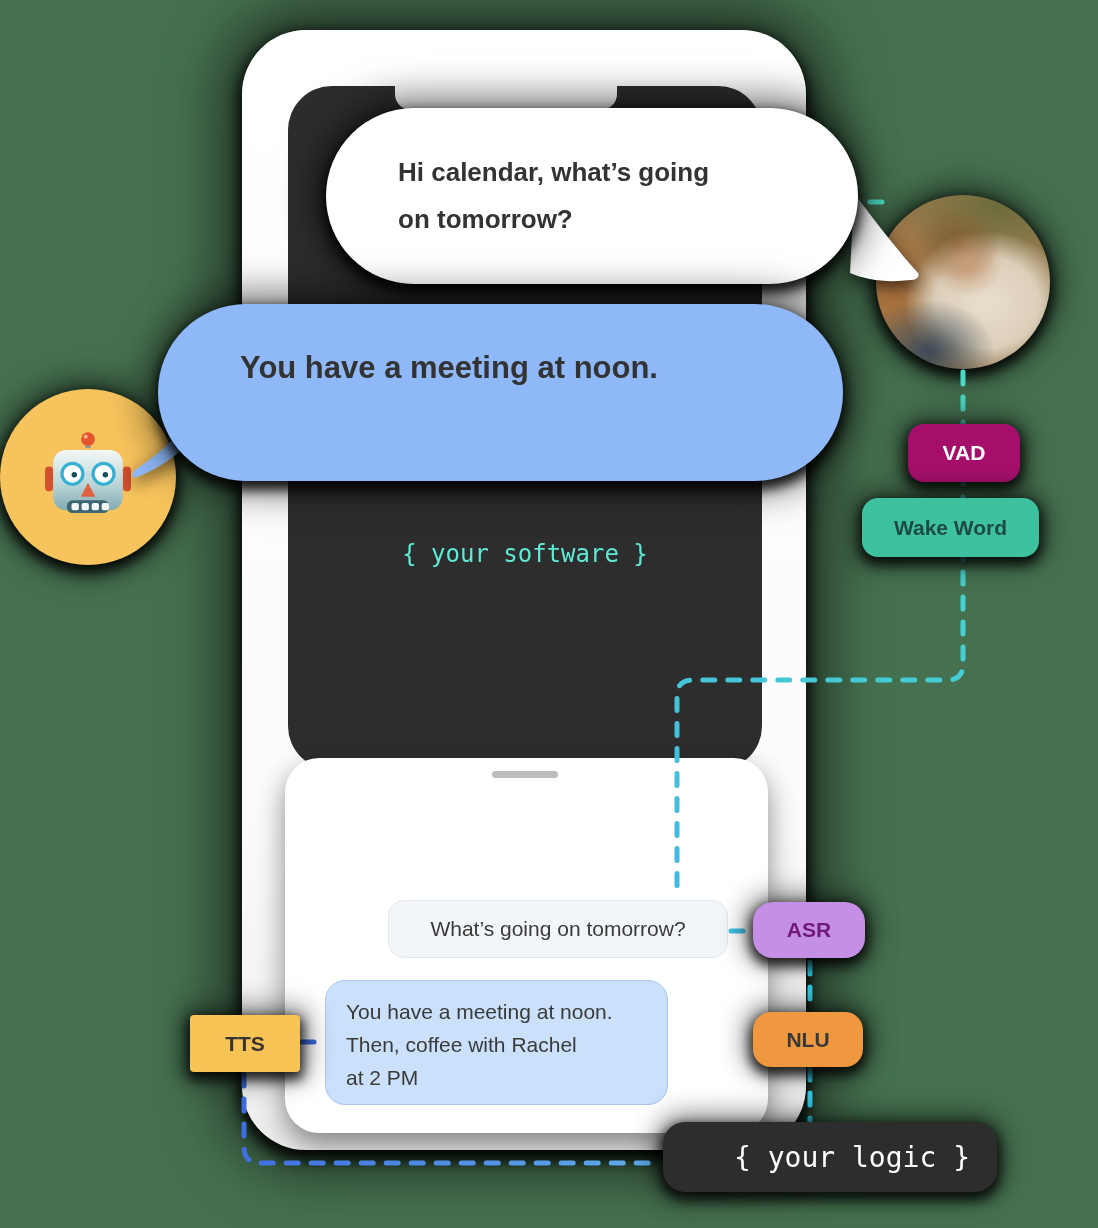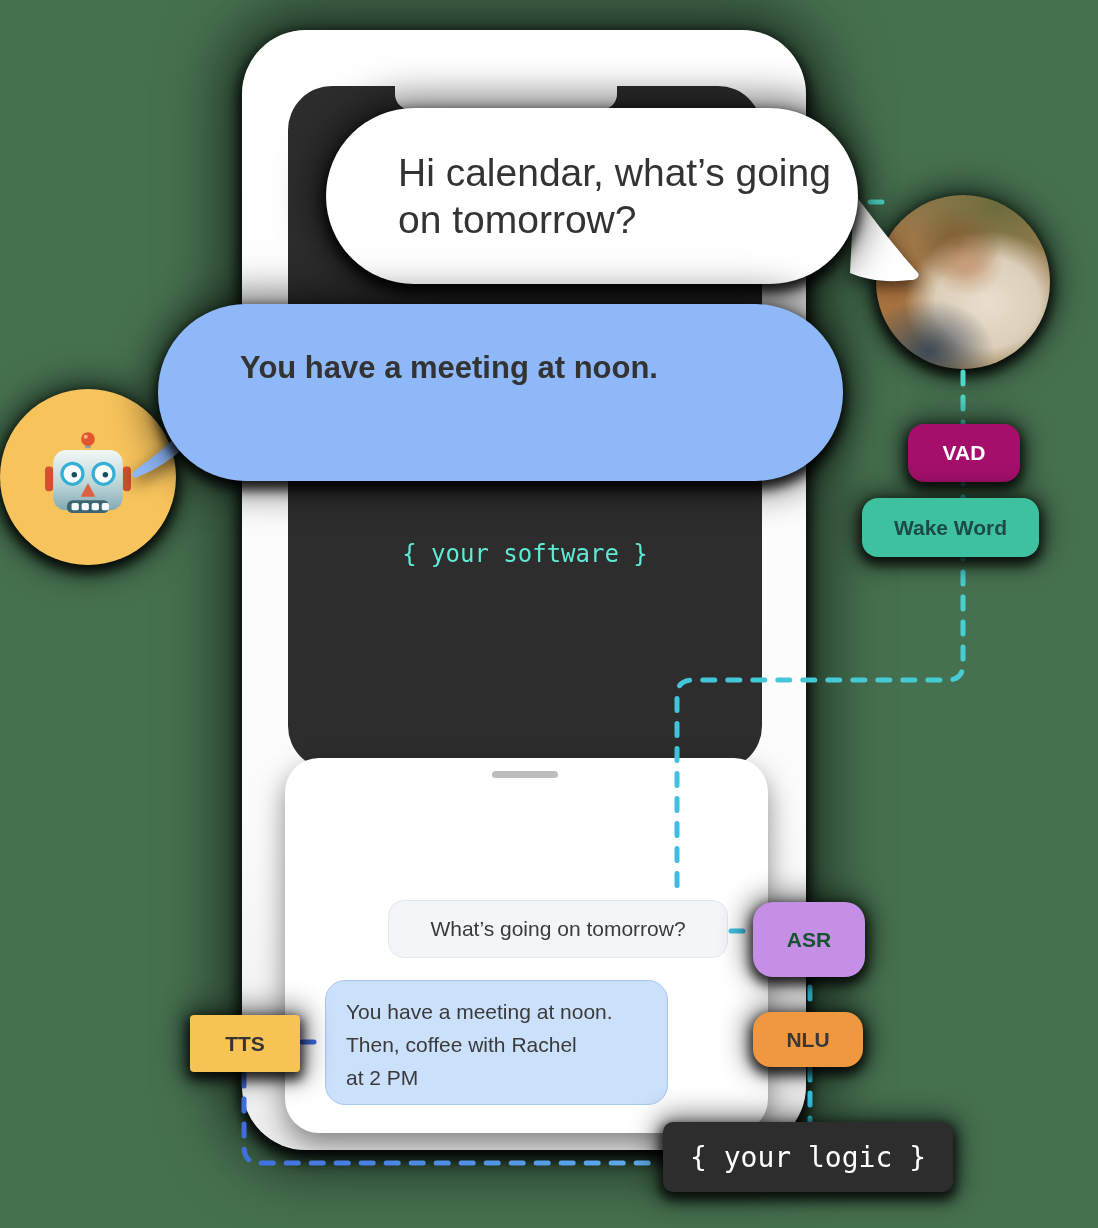--- a/index.html
+++ b/index.html
@@ -26,21 +26,21 @@
          display:flex;align-items:center;justify-content:center;
          font-size:21px;color:#3a3a3a;}
   .sheet-assistant-bubble{left:325px;top:980px;width:343px;height:125px;border-radius:20px;
          background:#cbe0fa;border:1.5px solid #a8c7f0;box-sizing:border-box;
          padding:14px 0 0 20px;font-size:21px;line-height:33px;color:#3a3a3a;}
 
   
   .bubble-user{left:326px;top:108px;width:532px;height:176px;border-radius:88px;background:#ffffff;
          box-shadow:0 6px 12px 3px rgba(0,0,0,.85),0 0 36px 12px rgba(0,0,0,.5);
          padding:41px 0 0 72px;box-sizing:border-box;
-         font-size:39px;line-height:47px;font-weight:400;color:#333333;}
+         font-size:26px;line-height:47px;font-weight:700;color:#333333;}
   .bubble-assistant{left:158px;top:304px;width:685px;height:177px;border-radius:88px;background:#8fb8f8;
          box-shadow:0 6px 12px 3px rgba(0,0,0,.85),0 0 36px 12px rgba(0,0,0,.5);
          padding:39px 0 0 82px;box-sizing:border-box;
          font-size:31px;line-height:49px;font-weight:700;color:#333333;}
   .tail{filter:drop-shadow(0 6px 8px rgba(0,0,0,.6));}
 
   
   .photo-circle{left:876px;top:195px;width:174px;height:174px;border-radius:50%;
          box-shadow:0 5px 12px 3px rgba(0,0,0,.85),0 0 30px 10px rgba(0,0,0,.5);
          background-color:#9b7a4a;
@@ -54,25 +54,25 @@
            linear-gradient(120deg,#8a7347 0%,#a28051 40%,#8f7b50 100%);}
   .yellow-circle{left:0px;top:389px;width:176px;height:176px;border-radius:50%;background:#f6c35c;
          box-shadow:0 5px 12px 3px rgba(0,0,0,.85),0 0 30px 10px rgba(0,0,0,.5);
          display:flex;align-items:center;justify-content:center;}
 
   
   .badge{display:flex;align-items:center;justify-content:center;font-weight:700;font-size:21px;
          box-shadow:0 5px 12px 3px rgba(0,0,0,.8),0 0 26px 8px rgba(0,0,0,.45);}
   .badge-vad{left:908px;top:424px;width:112px;height:58px;border-radius:16px;background:#a50f6b;color:#ffffff;}
   .badge-wake{left:862px;top:498px;width:177px;height:59px;border-radius:16px;background:#3dc19e;color:#1e4b41;}
-  .badge-asr{left:753px;top:902px;width:112px;height:75px;border-radius:20px;background:#c48fe4;color:#14532d;}
+  .badge-asr{left:753px;top:902px;width:112px;height:56px;border-radius:20px;background:#c48fe4;color:#701a75;}
   .badge-nlu{left:753px;top:1012px;width:110px;height:55px;border-radius:18px;background:#f0983f;color:#383838;text-align:right;}
   .badge-tts{left:190px;top:1015px;width:110px;height:57px;border-radius:4px;background:#f8c355;color:#343434;}
-  .badge-logic{left:663px;top:1122px;width:290px;height:70px;border-radius:10px;background:#2e2d2d;color:#ffffff;
-         font-family:"DejaVu Sans Mono",monospace;font-weight:400;font-size:28px;}
+  .badge-logic{left:663px;top:1122px;width:290px;height:70px;border-radius:22px;background:#2e2d2d;color:#ffffff;
+         font-family:"DejaVu Sans Mono",monospace;font-weight:400;font-size:28px;padding-left:44px;}
 
   .flow{left:0;top:0;}
 </style>
 </head>
 <body>
 
 <div id="canvas">
 
   <div class="abs phone"></div>
   <div class="abs screen"></div>

